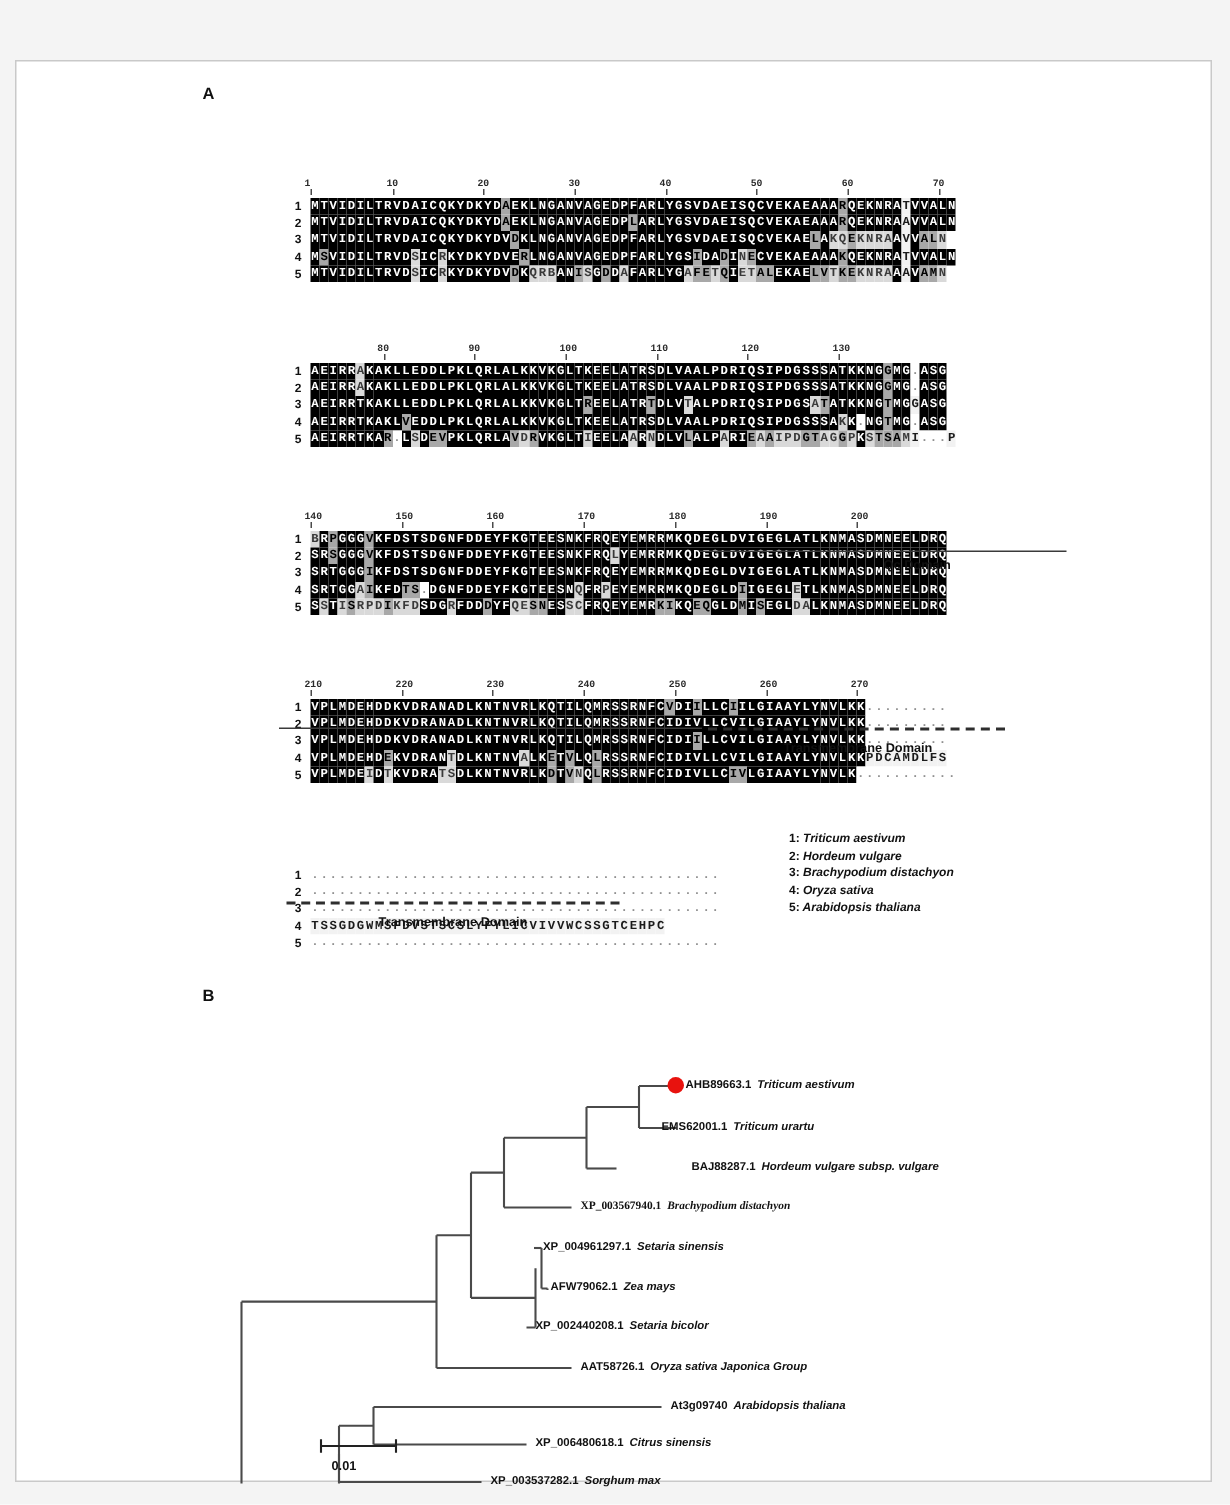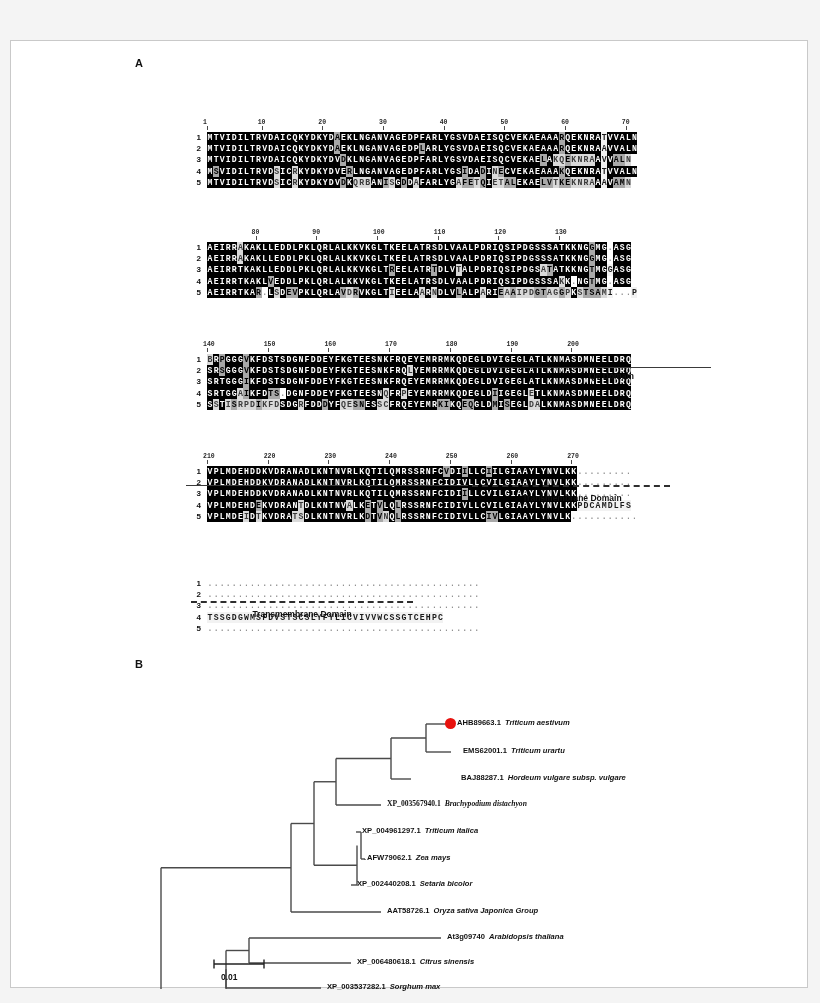--- a/index.html
+++ b/index.html
@@ -250,20 +250,27 @@
   <div class="domline-solid" style="left:455px;top:326px;width:245px;"></div>
   <div class="domlabel" style="left:478px;top:330px;width:245px;">Qc Domain</div>
 
   <div class="domline-solid" style="left:175px;top:444px;width:282px;"></div>
   <div class="domline-dash" style="left:461px;top:444px;width:198px;"></div>
   <div class="domlabel" style="left:455px;top:452px;width:212px;">Transmembrane Domain</div>
 
   <div class="domline-dash" style="left:180px;top:560px;width:222px;"></div>
   <div class="domlabel" style="left:175px;top:568px;width:232px;">Transmembrane Domain</div>
 
+  <div class="legend" style="left:515px;top:512px;" id="legend-root">
+      <div><b>1:</b> Triticum aestivum</div>
+      <div><b>2:</b> Hordeum vulgare</div>
+      <div><b>3:</b> Brachypodium distachyon</div>
+      <div><b>4:</b> Oryza sativa</div>
+      <div><b>5:</b> Arabidopsis thaliana</div>
+    </div>
 
   <div class="panel-letter" style="left:124px;top:617px;">B</div>
 
   <div class="tree" style="left:0px;top:600px;width:798px;height:348px;">
     <svg width="798" height="348" id="tree-svg">
         <line x1="415" x2="440" y1="83" y2="83" stroke="#4a4a4a" stroke-width="1.4"></line>
         <line x1="415" x2="440" y1="111" y2="111" stroke="#4a4a4a" stroke-width="1.4"></line>
         <line x1="415" x2="415" y1="83" y2="111" stroke="#4a4a4a" stroke-width="1.4"></line>
         <line x1="380" x2="415" y1="97" y2="97" stroke="#4a4a4a" stroke-width="1.4"></line>
         <line x1="380" x2="400" y1="138" y2="138" stroke="#4a4a4a" stroke-width="1.4"></line>
@@ -298,24 +305,24 @@
         <line x1="215" x2="288" y1="390.75" y2="390.75" stroke="#4a4a4a" stroke-width="1.4"></line>
         <line x1="215" x2="215" y1="328.25" y2="328.25" stroke="#4a4a4a" stroke-width="1.4"></line>
         <line x1="215" x2="215" y1="328.25" y2="390.75" stroke="#4a4a4a" stroke-width="1.4"></line>
         <line x1="150" x2="280" y1="226.75" y2="226.75" stroke="#4a4a4a" stroke-width="1.4"></line>
         <line x1="150" x2="215" y1="359.5" y2="359.5" stroke="#4a4a4a" stroke-width="1.4"></line>
         <line x1="150" x2="150" y1="226.75" y2="359.5" stroke="#4a4a4a" stroke-width="1.4"></line>
       </svg>
     <div id="tree-labels">
         <div class="tlabel" style="left: 446px; top: 77px;"><span>AHB89663.1</span><i>Triticum aestivum</i></div>
         <div style="position: absolute; width: 11px; height: 11px; border-radius: 50%; background: rgb(232, 18, 14); left: 434px; top: 77px;"></div>
-        <div class="tlabel" style="left: 452px; top: 105px;"><span>EMS62001.1</span><i>Triticum urartu</i></div>
+        <div class="tlabel" style="left: 430px; top: 105px;"><span>EMS62001.1</span><i>Triticum urartu</i></div>
         <div class="tlabel" style="left: 406px; top: 132px; margin-left: 44px;"><span>BAJ88287.1</span><i>Hordeum vulgare subsp. vulgare</i></div>
         <div class="tlabel" style="left: 376px; top: 158px; font-family: Liberation Serif, serif;"><span>XP_003567940.1</span><i>Brachypodium distachyon</i></div>
-        <div class="tlabel" style="left: 351px; top: 185px;"><span>XP_004961297.1</span><i>Triticum italica</i></div>
+        <div class="tlabel" style="left: 351px; top: 185px;"><span>XP_004961297.1</span><i>Setaria sinensis</i></div>
         <div class="tlabel" style="left: 356px; top: 212px;"><span>AFW79062.1</span><i>Zea mays</i></div>
         <div class="tlabel" style="left: 346px; top: 238px;"><span>XP_002440208.1</span><i>Setaria bicolor</i></div>
         <div class="tlabel" style="left: 376px; top: 265px;"><span>AAT58726.1</span><i>Oryza sativa Japonica Group</i></div>
         <div class="tlabel" style="left: 436px; top: 291px;"><span>At3g09740</span><i>Arabidopsis thaliana</i></div>
         <div class="tlabel" style="left: 346px; top: 316px;"><span>XP_006480618.1</span><i>Citrus sinensis</i></div>
         <div class="tlabel" style="left: 316px; top: 341px;"><span>XP_003537282.1</span><i>Sorghum max</i></div>
       </div>
     <svg width="120" height="24" style="position:absolute;left:195px;top:315px;">
       <line x1="8" y1="8" x2="58" y2="8" stroke="#222" stroke-width="1.4"></line>
       <line x1="8" y1="3.5" x2="8" y2="12.5" stroke="#222" stroke-width="1.4"></line>

